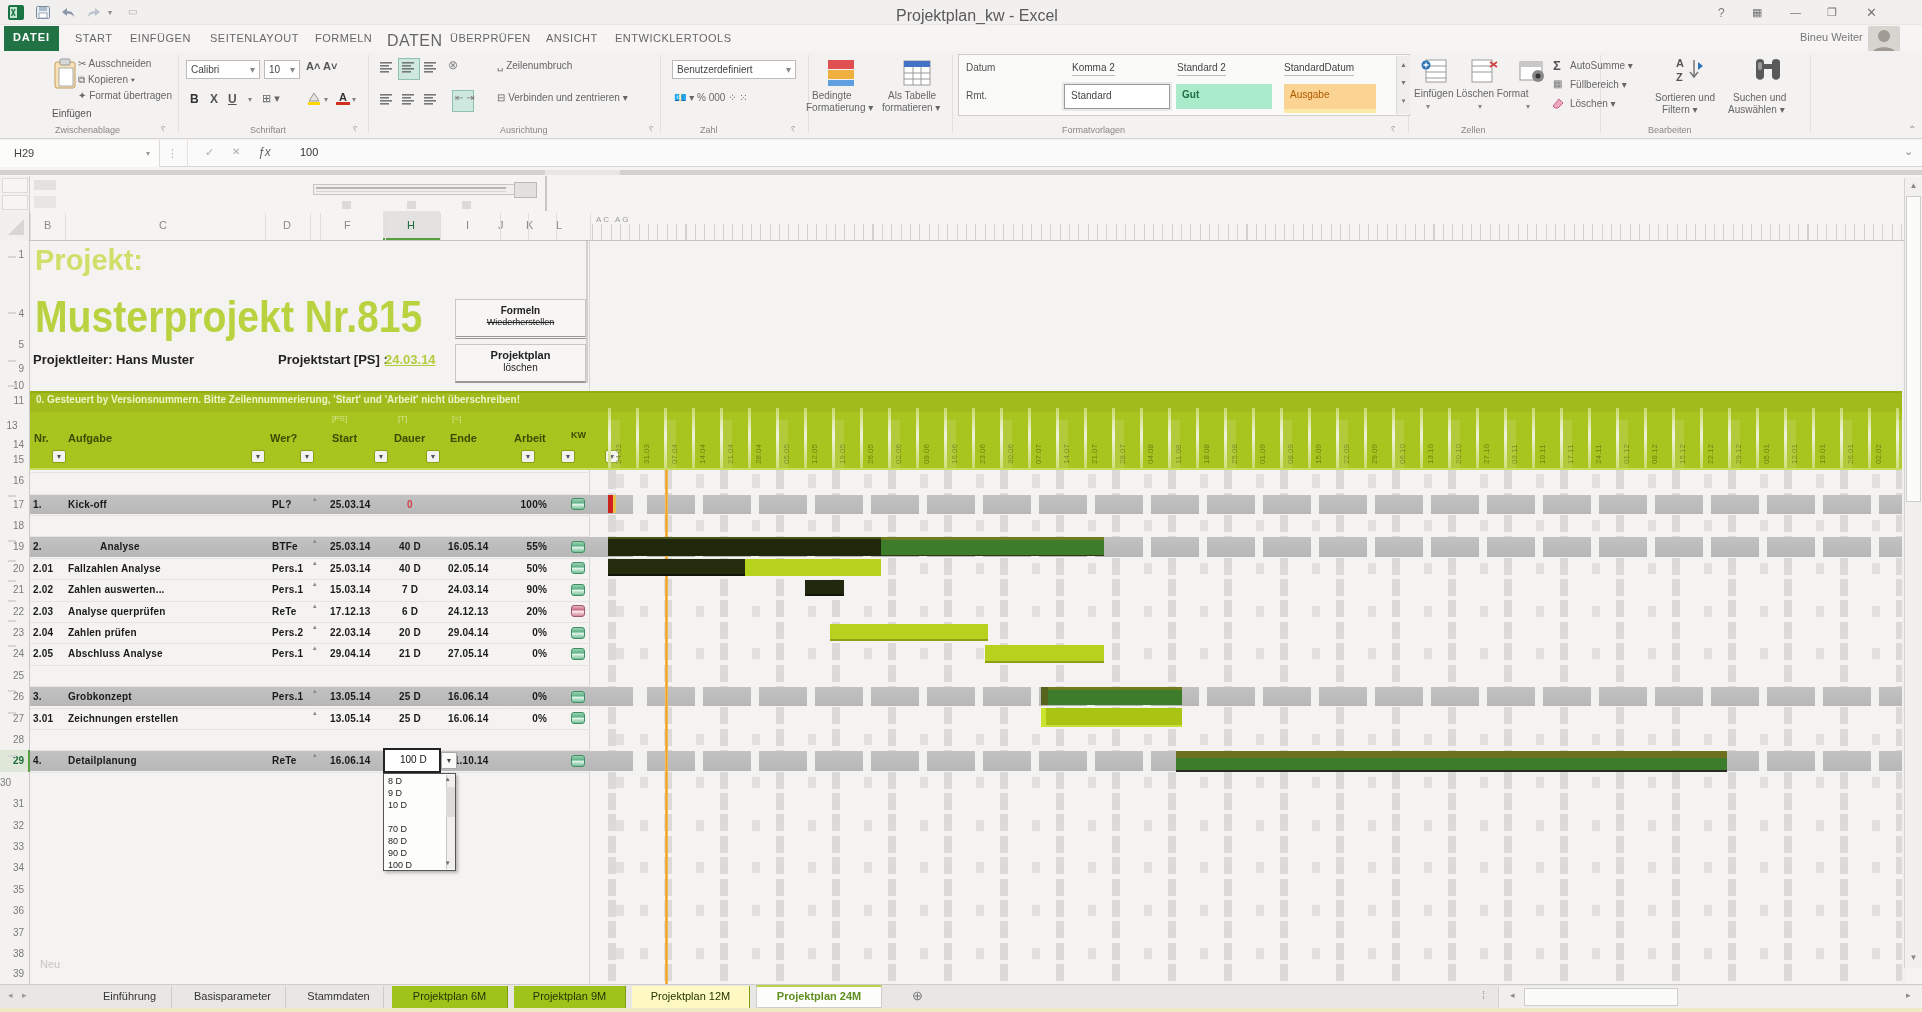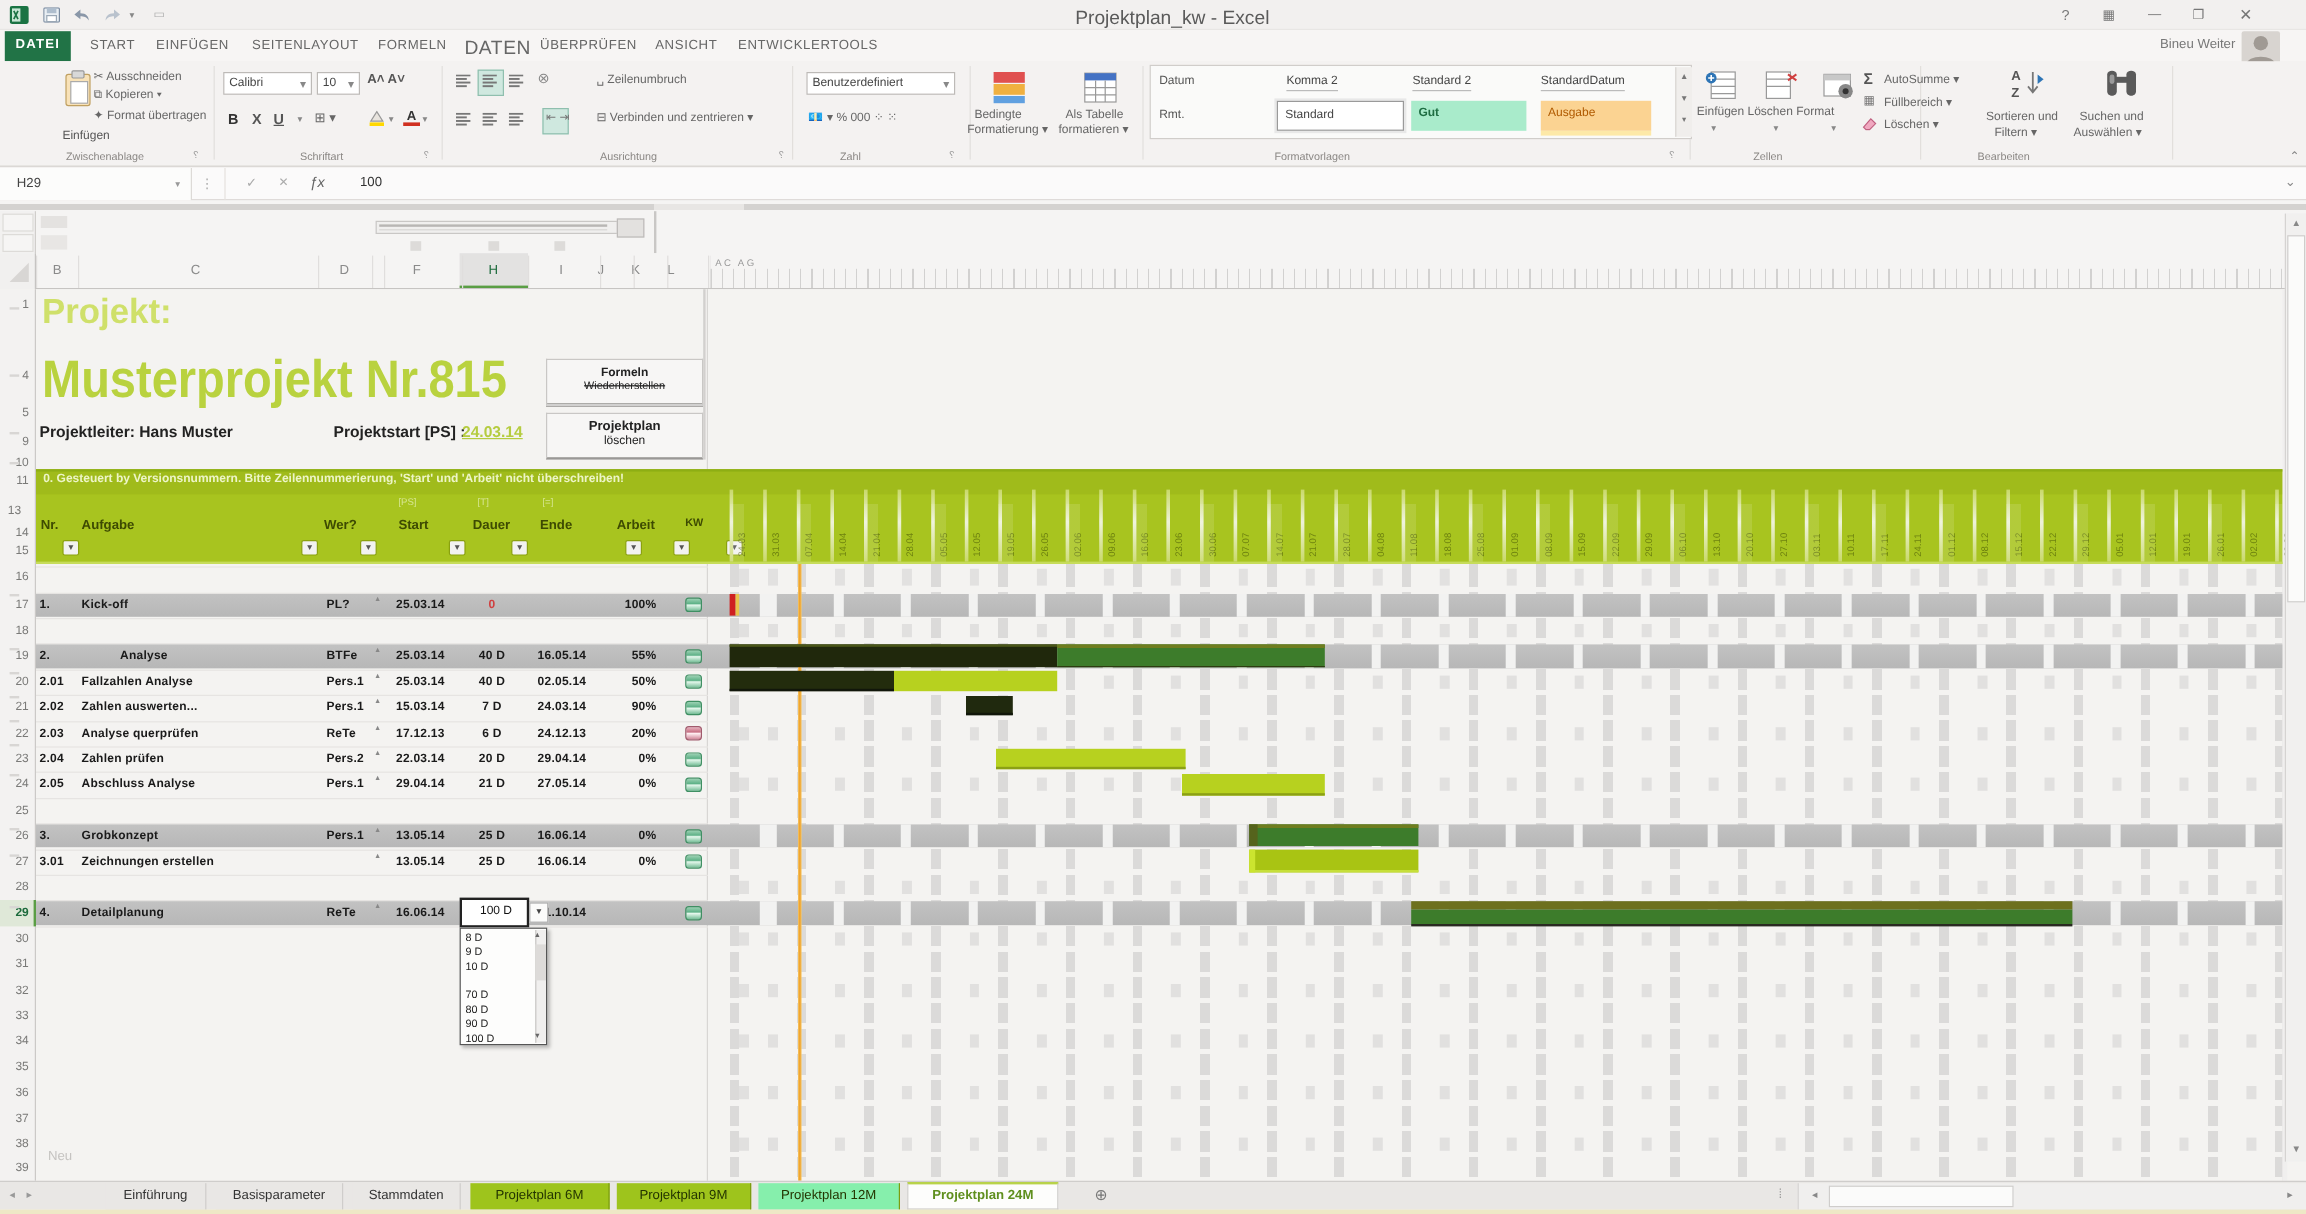--- a/index.html
+++ b/index.html
@@ -485,21 +485,21 @@
     <div class="abs" style="left:0px;top:579.1px;width:24px;height:21.4px;font-size:10px;color:#7a7a78;font-weight:normal;text-align:right;line-height:21.4px">21</div>
     <div class="abs" style="left:0px;top:600.5px;width:24px;height:21.4px;font-size:10px;color:#7a7a78;font-weight:normal;text-align:right;line-height:21.4px">22</div>
     <div class="abs" style="left:0px;top:621.9px;width:24px;height:21.4px;font-size:10px;color:#7a7a78;font-weight:normal;text-align:right;line-height:21.4px">23</div>
     <div class="abs" style="left:0px;top:643.3px;width:24px;height:21.4px;font-size:10px;color:#7a7a78;font-weight:normal;text-align:right;line-height:21.4px">24</div>
     <div class="abs" style="left:0px;top:664.7px;width:24px;height:21.4px;font-size:10px;color:#7a7a78;font-weight:normal;text-align:right;line-height:21.4px">25</div>
     <div class="abs" style="left:0px;top:686.1px;width:24px;height:21.4px;font-size:10px;color:#7a7a78;font-weight:normal;text-align:right;line-height:21.4px">26</div>
     <div class="abs" style="left:0px;top:707.5px;width:24px;height:21.4px;font-size:10px;color:#7a7a78;font-weight:normal;text-align:right;line-height:21.4px">27</div>
     <div class="abs" style="left:0px;top:728.9px;width:24px;height:21.4px;font-size:10px;color:#7a7a78;font-weight:normal;text-align:right;line-height:21.4px">28</div>
     <div class="abs" style="left:0px;top:750.3px;width:30px;height:21.4px;background:#dfe8d8;border-right:2px solid #5a9e44"></div>
     <div class="abs" style="left:0px;top:750.3px;width:24px;height:21.4px;font-size:10px;color:#1d6b3c;font-weight:bold;text-align:right;line-height:21.4px">29</div>
-    <div class="abs" style="left:0px;top:771.7px;width:24px;height:21.4px;font-size:10px;color:#7a7a78;font-weight:normal;text-align:right;line-height:21.4px">30</div>
+    <div class="abs" style="left:0px;top:771.7px;width:24px;height:21.4px;font-size:10px;color:#7a7a78;font-weight:normal;line-height:21.4px">30</div>
     <div class="abs" style="left:0px;top:793.1px;width:24px;height:21.4px;font-size:10px;color:#7a7a78;font-weight:normal;text-align:right;line-height:21.4px">31</div>
     <div class="abs" style="left:0px;top:814.5px;width:24px;height:21.4px;font-size:10px;color:#7a7a78;font-weight:normal;text-align:right;line-height:21.4px">32</div>
     <div class="abs" style="left:0px;top:835.9px;width:24px;height:21.4px;font-size:10px;color:#7a7a78;font-weight:normal;text-align:right;line-height:21.4px">33</div>
     <div class="abs" style="left:0px;top:857.3px;width:24px;height:21.4px;font-size:10px;color:#7a7a78;font-weight:normal;text-align:right;line-height:21.4px">34</div>
     <div class="abs" style="left:0px;top:878.7px;width:24px;height:21.4px;font-size:10px;color:#7a7a78;font-weight:normal;text-align:right;line-height:21.4px">35</div>
     <div class="abs" style="left:0px;top:900.1px;width:24px;height:21.4px;font-size:10px;color:#7a7a78;font-weight:normal;text-align:right;line-height:21.4px">36</div>
     <div class="abs" style="left:0px;top:921.5px;width:24px;height:21.4px;font-size:10px;color:#7a7a78;font-weight:normal;text-align:right;line-height:21.4px">37</div>
     <div class="abs" style="left:0px;top:942.9px;width:24px;height:21.4px;font-size:10px;color:#7a7a78;font-weight:normal;text-align:right;line-height:21.4px">38</div>
     <div class="abs" style="left:0px;top:964.3px;width:24px;height:19.7px;font-size:10px;color:#7a7a78;font-weight:normal;text-align:right;line-height:19.7px">39</div>
     <div class="abs" style="left:8px;top:256px;width:8px;height:2px;background:#d8d6d4"></div>
@@ -669,21 +669,21 @@
     </div>
     <div class="abs" style="left:294px;top:986px;width:90px;height:22px;background:#e9e7e5;border-right:1px solid #cfcdcb">
       <div style="text-align:center;font-size:11px;color:#333;padding-top:4px">Stammdaten</div>
     </div>
     <div class="abs" style="left:392px;top:986px;width:116px;height:22px;background:#9ec41c;border-right:1px solid #7d9c10">
       <div style="text-align:center;font-size:11px;color:#243500;padding-top:4px">Projektplan  6M</div>
     </div>
     <div class="abs" style="left:514px;top:986px;width:112px;height:22px;background:#9ec41c;border-right:1px solid #7d9c10">
       <div style="text-align:center;font-size:11px;color:#243500;padding-top:4px">Projektplan  9M</div>
     </div>
-    <div class="abs" style="left:632px;top:986px;width:118px;height:22px;background:#86efac;border-right:1px solid #7d9c10">
+    <div class="abs" style="left:632px;top:986px;width:118px;height:22px;background:#fef9c3;border-right:1px solid #7d9c10">
       <div style="text-align:center;font-size:11px;color:#243500;padding-top:4px">Projektplan  12M</div>
     </div>
     <div class="abs" style="left:756px;top:985px;width:126px;height:23px;background:#fdfdfc;border:1px solid #cfcdcb;border-top:2px solid #b8d24a">
       <div style="text-align:center;font-size:11px;font-weight:bold;color:#5f8f1e;padding-top:3px">Projektplan  24M</div>
     </div>
     <div class="abs" style="left:912px;top:988px;font-size:13px;color:#777">⊕</div>
     <div class="abs" style="left:1498px;top:986px;width:424px;height:22px;background:#f0efee;border-left:1px solid #d5d3d1"></div>
     <div class="abs" style="left:1510px;top:990px;font-size:9px;color:#888">◂</div>
     <div class="abs" style="left:1524px;top:988px;width:154px;height:18px;background:#fbfbfa;border:1px solid #cfcdcb"></div>
     <div class="abs" style="left:1906px;top:990px;font-size:9px;color:#888">▸</div>

